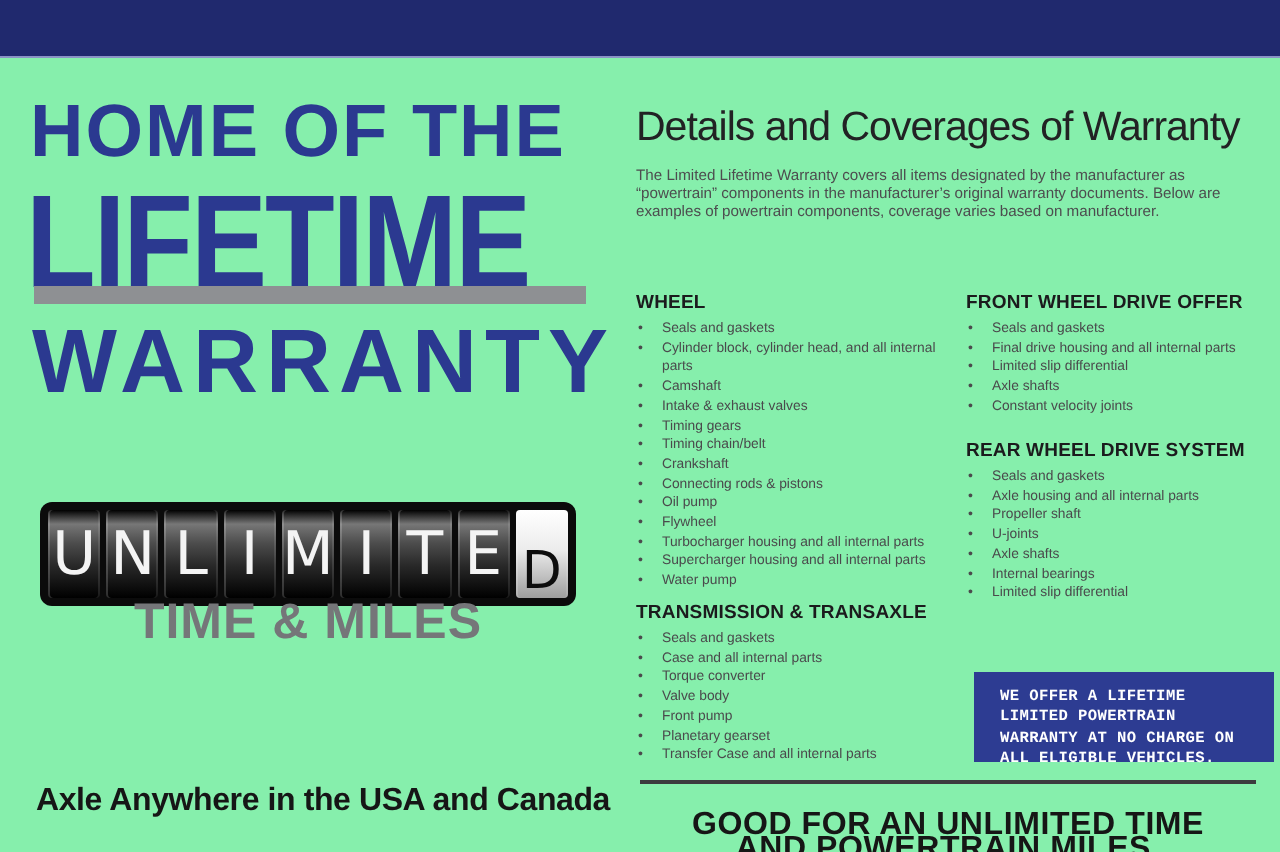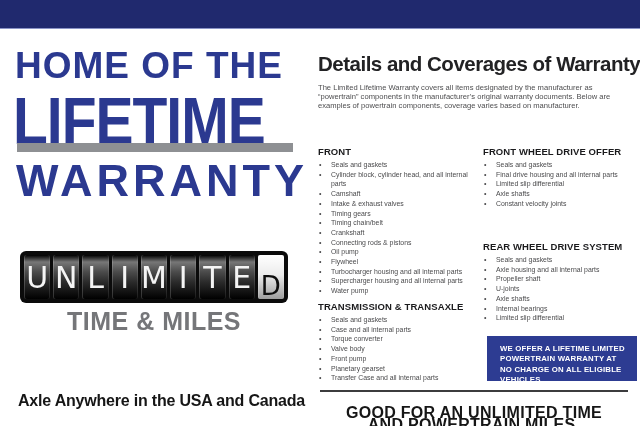--- a/index.html
+++ b/index.html
@@ -1,20 +1,20 @@
 <!DOCTYPE html>
 <html><head>
 <meta charset="utf-8">
 <style>
   * { margin: 0; padding: 0; box-sizing: border-box; }
   html, body { background: #e8e8e8; }
   .page {
     position: relative;
     width: 640px; height: 426px;
-    background: #ffffff;
+    background: #86efac;
     overflow: hidden;
     font-family: "Liberation Sans", sans-serif;
   }
   .topbar {
     position: absolute; left: 0; top: 0;
     width: 640px; height: 29px;
     background: #20296e;
     border-bottom: 1px solid #8a93c6;
   }
 
@@ -58,35 +58,35 @@
     overflow: hidden;
   }
   .od-cell.rolled {
     background: linear-gradient(180deg, #ffffff 0%, #ececec 45%, #9d9d9d 100%);
     color: #0d0d0d;
     align-items: flex-end;
     font-size: 26px; line-height: 24px; font-weight: 400;
     padding-bottom: 1px;
   }
   .time-miles {
-    position: absolute; left: 20px; top: 307px; width: 268px;
+    position: absolute; left: 20px; top: 297px; width: 268px;
     text-align: center;
     font-size: 25px; font-weight: 700; letter-spacing: 0.5px;
     color: #757679;
   }
   .good-anywhere {
     position: absolute; left: 18px; top: 392px; width: 295px;
     font-size: 16px; font-weight: 700; letter-spacing: -0.2px;
     color: #161616; white-space: nowrap;
   }
 
   
   .details-title {
     position: absolute; left: 318px; top: 52px; width: 316px;
-    font-size: 20.5px; font-weight: 700; letter-spacing: -0.5px;
+    font-size: 20.5px; font-weight: 400; letter-spacing: -0.5px;
     color: #222224; white-space: nowrap;
   }
   .details-intro {
     position: absolute; left: 318px; top: 84px; width: 312px;
     font-size: 7.6px; line-height: 8.9px; color: #4d4d4f;
   }
   .sec { position: absolute; }
   .sec h2 {
     font-size: 9.5px; font-weight: 700; letter-spacing: 0.1px;
     color: #1b1b1d; margin-bottom: 3px; white-space: nowrap;
@@ -97,28 +97,29 @@
     font-size: 6.9px; line-height: 9.7px; color: #4a4a4c;
   }
   .sec li::before {
     content: "\2022";
     position: absolute; left: 1px; top: 0;
     color: #4a4a4c; font-size: 7px;
   }
   .sec-engine       { left: 318px; top: 146px; width: 160px; }
   .sec-transmission { left: 318px; top: 301px; width: 162px; }
   .sec-fwd          { left: 483px; top: 146px; width: 155px; }
-  .sec-rwd          { left: 483px; top: 220px; width: 155px; margin-top: 21px; }
+  .sec-rwd          { left: 483px; top: 220px; width: 155px; }
 
   .offer-box {
     position: absolute; left: 487px; top: 336px;
     width: 150px; height: 45px;
     background: #2d3c92;
     color: #ffffff;
     padding: 8px 8px 0 13px;
+    font-family: Liberation Mono, monospace;
   }
   .offer-box .offer-text {
     font-size: 7.8px; font-weight: 700; line-height: 10.3px; letter-spacing: 0.2px;
   }
   .rule {
     position: absolute; left: 320px; top: 390px;
     width: 308px; height: 2px; background: #3c3c3e;
   }
   .good-for {
     position: absolute; left: 318px; top: 395px; width: 312px;
@@ -151,21 +152,21 @@
       <div class="od-cell">E</div>
       <div class="od-cell rolled">D</div>
     </div>
   <div class="time-miles">TIME &amp; MILES</div>
   <div class="good-anywhere">Axle Anywhere in the USA and Canada</div>
 
   <div class="details-title">Details and Coverages of Warranty</div>
   <div class="details-intro">The Limited Lifetime Warranty covers all items designated by the manufacturer as “powertrain” components in the manufacturer’s original warranty documents. Below are examples of powertrain components, coverage varies based on manufacturer.</div>
 
   <section class="sec sec-engine">
-    <h2>FRONT</h2>
+    <h2>WHEEL</h2>
     <ul>
         <li>Seals and gaskets</li>
         <li>Cylinder block, cylinder head, and all internal parts</li>
         <li>Camshaft</li>
         <li>Intake &amp; exhaust valves</li>
         <li>Timing gears</li>
         <li>Timing chain/belt</li>
         <li>Crankshaft</li>
         <li>Connecting rods &amp; pistons</li>
         <li>Oil pump</li>

